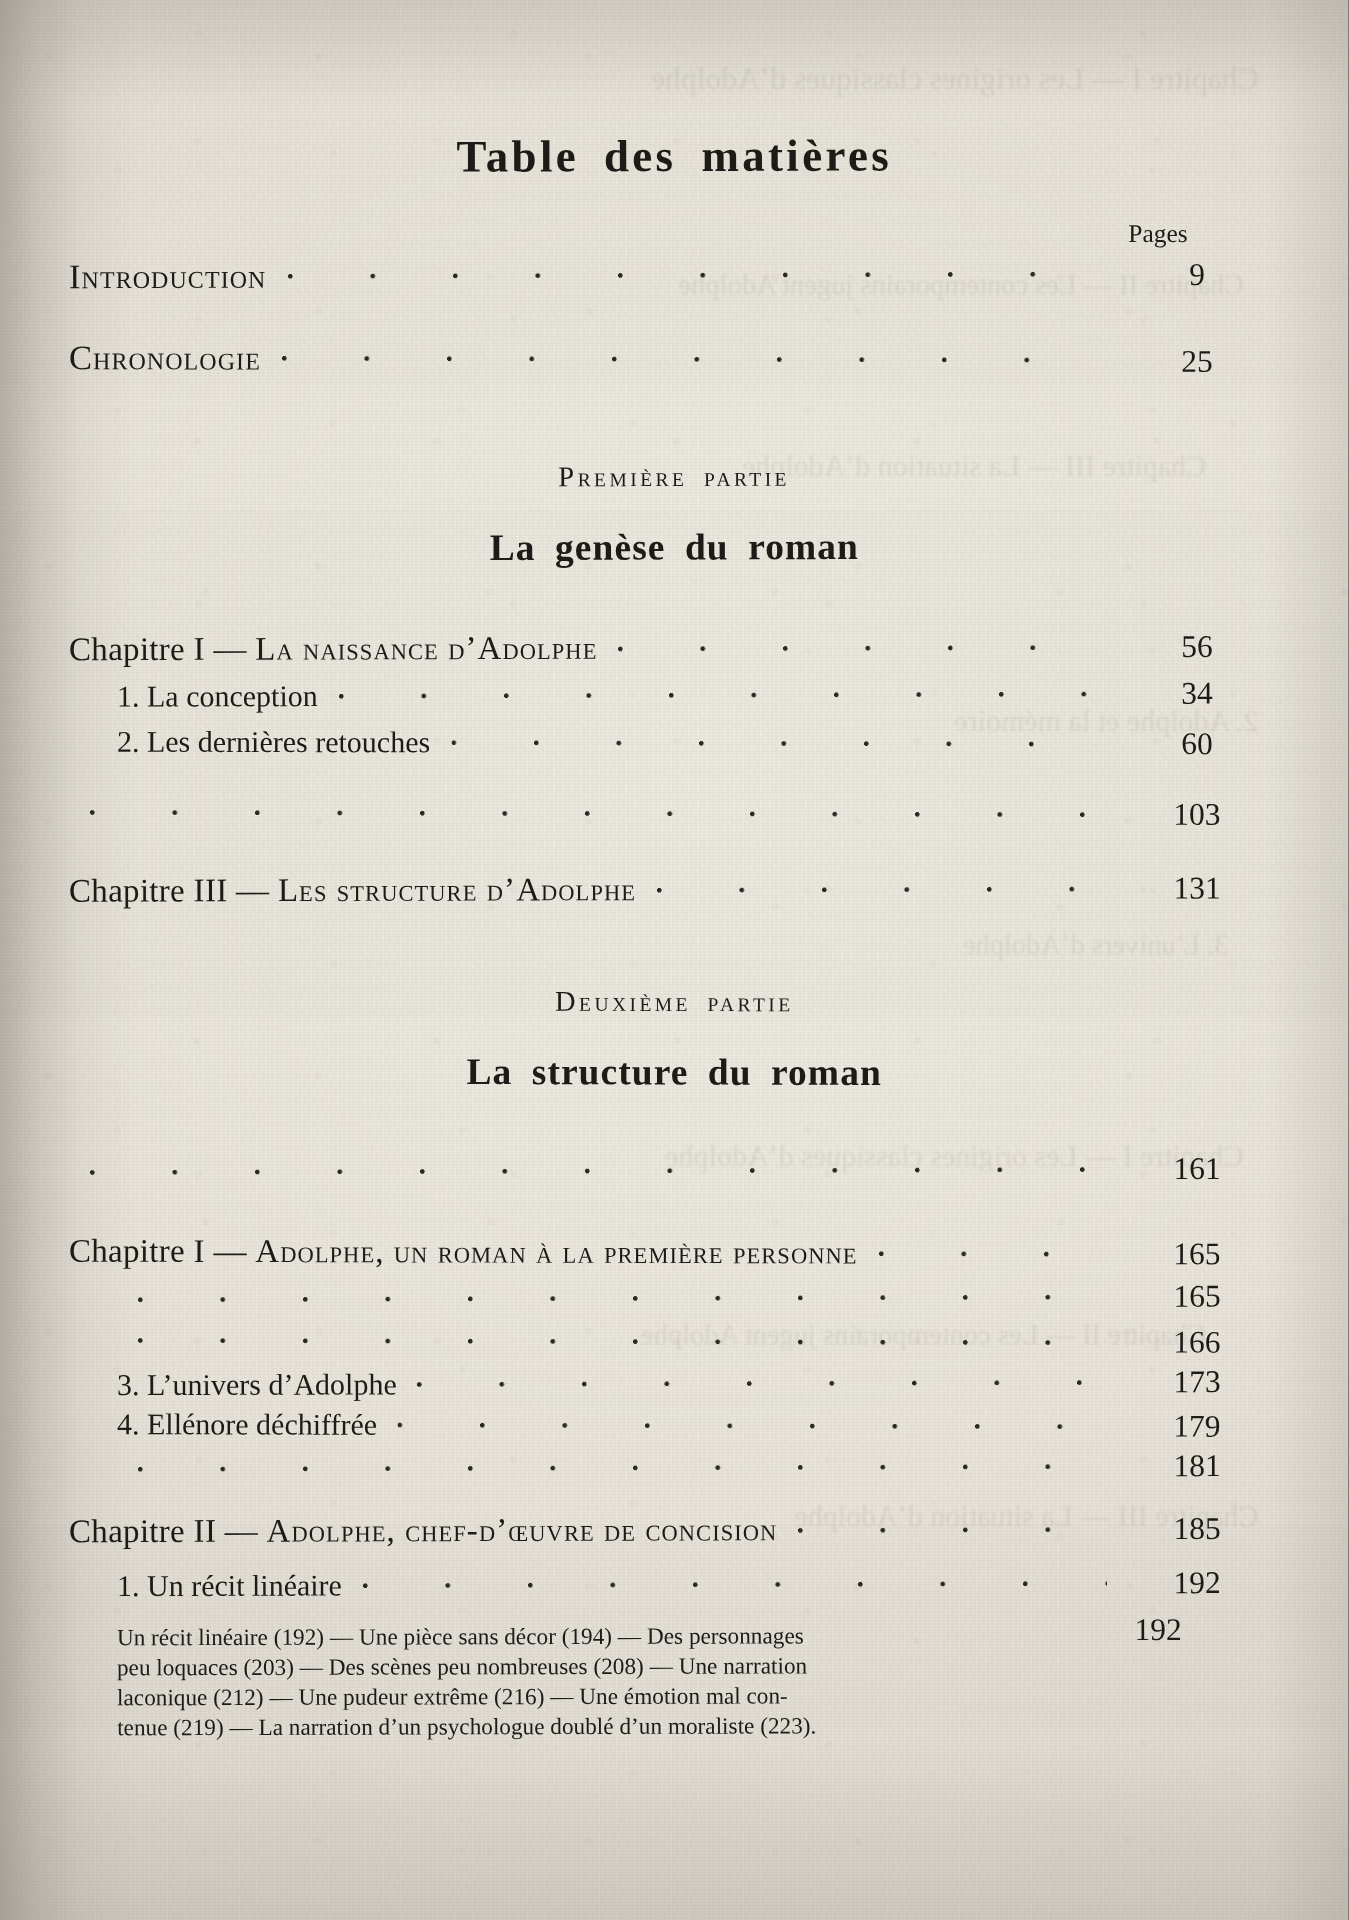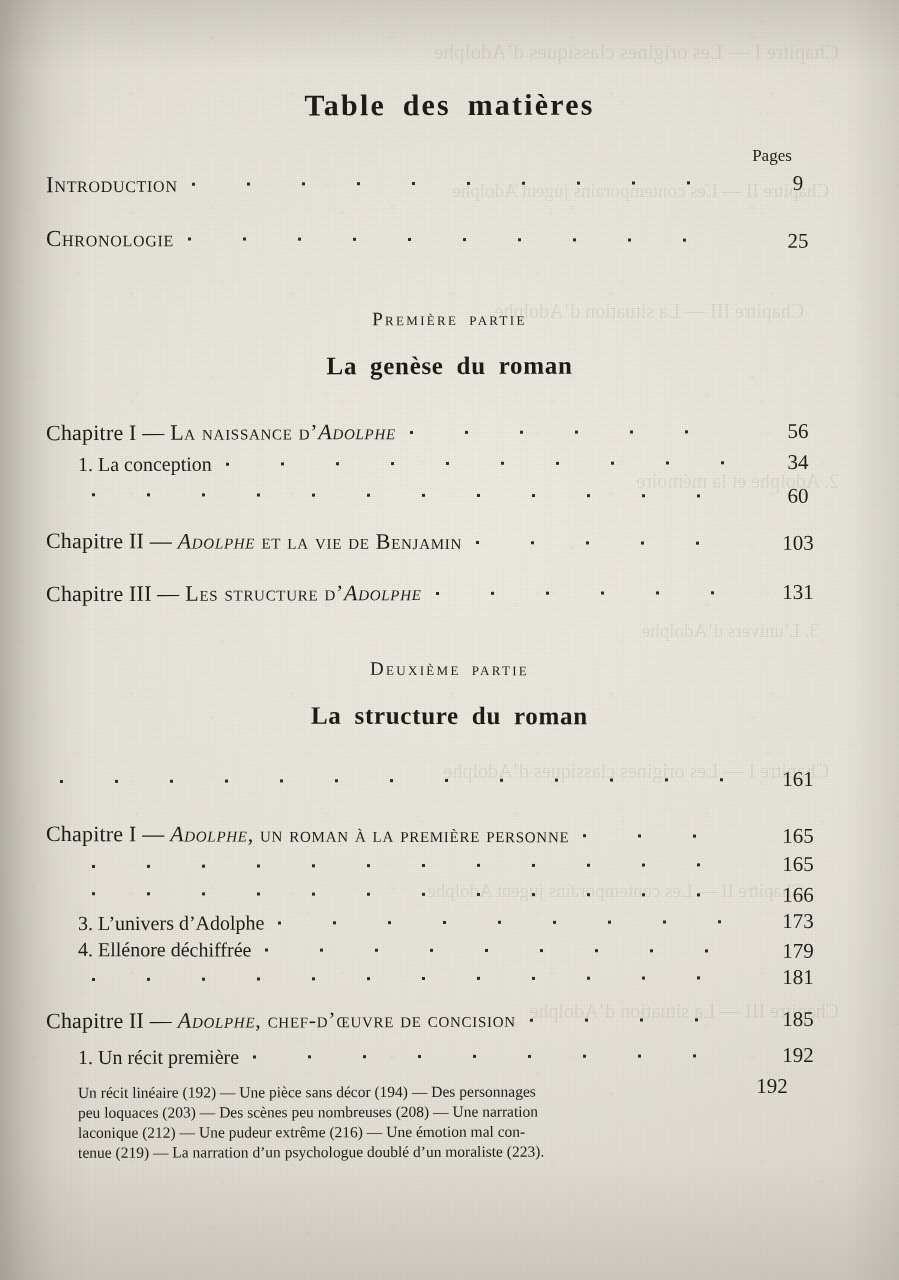--- a/index.html
+++ b/index.html
@@ -159,21 +159,20 @@
     font-size: 21px;
   }
 
   
   .sc {
     font-variant: small-caps;
     letter-spacing: .7px;
   }
   .sc-ital {
     font-variant: small-caps;
-    font-style: italic;
     letter-spacing: .7px;
   }
 
   .entry-major { font-size: 22px; }
   .entry-major .label { letter-spacing: .2px; }
   .entry-sub   { font-size: 20px; left: 78px; width: 774px; }
   .entry-sub .pageno { font-size: 21px; }
 
   .part {
     position: absolute;
@@ -260,25 +259,25 @@
           <span class="label"><span>Chapitre I — </span><span class="sc">La naissance d</span><span class="sc">’</span><span class="sc-ital">Adolphe</span></span>
           <span class="leader"></span>
           <span class="pageno">56</span>
         </div>
         <div class="row entry-sub tilt-a" style="top: 450px;">
           <span class="label"><span>1. </span><span>La conception</span></span>
           <span class="leader"></span>
           <span class="pageno">34</span>
         </div>
         <div class="row entry-sub tilt-b" style="top: 482px;">
+          <span class="label"><span>2. </span><span>Les dernières retouches</span></span>
           <span class="leader"></span>
           <span class="pageno">60</span>
         </div>
         <div class="row entry-major tilt-b" style="top: 527px;">
-          <span class="label"><span>Chapitre II — </span><span class="sc-ital">Adolphe</span><span class="sc"> et la vie de Benjamin</span></span>
           <span class="leader"></span>
           <span class="pageno">103</span>
         </div>
         <div class="row entry-major tilt-a" style="top: 578px;">
           <span class="label"><span>Chapitre III — </span><span class="sc">Les structure d</span><span class="sc">’</span><span class="sc-ital">Adolphe</span></span>
           <span class="leader"></span>
           <span class="pageno">131</span>
         </div>
         <div class="part tilt-b" style="top: 658px;">
           <div class="part-label">Deuxième partie</div>
@@ -314,21 +313,21 @@
         <div class="row entry-sub tilt-a" style="top: 965px;">
           <span class="leader"></span>
           <span class="pageno">181</span>
         </div>
         <div class="row entry-major tilt-a" style="top: 1005px;">
           <span class="label"><span>Chapitre II — </span><span class="sc-ital">Adolphe</span><span class="sc">, chef-d’œuvre de concision</span></span>
           <span class="leader"></span>
           <span class="pageno">185</span>
         </div>
         <div class="row entry-sub tilt-a" style="top: 1043px;">
-          <span class="label"><span>1. </span><span>Un récit première</span></span>
+          <span class="label"><span>1. </span><span>Un récit linéaire</span></span>
           <span class="leader"></span>
           <span class="pageno">192</span>
         </div>
         <div class="note-block tilt-a" style="top: 1082px;">
           <div>Un récit linéaire (192) — Une pièce sans décor (194) — Des personnages</div>
           <div>peu loquaces (203) — Des scènes peu nombreuses (208) — Une narration</div>
           <div>laconique (212) — Une pudeur extrême (216) — Une émotion mal con-</div>
           <div>tenue (219) — La narration d’un psychologue doublé d’un moraliste (223).</div>
         </div>
         <div style="position: absolute; top: 1074px; left: 718px; width: 108px; text-align: center; font-size: 21px;">192</div>

